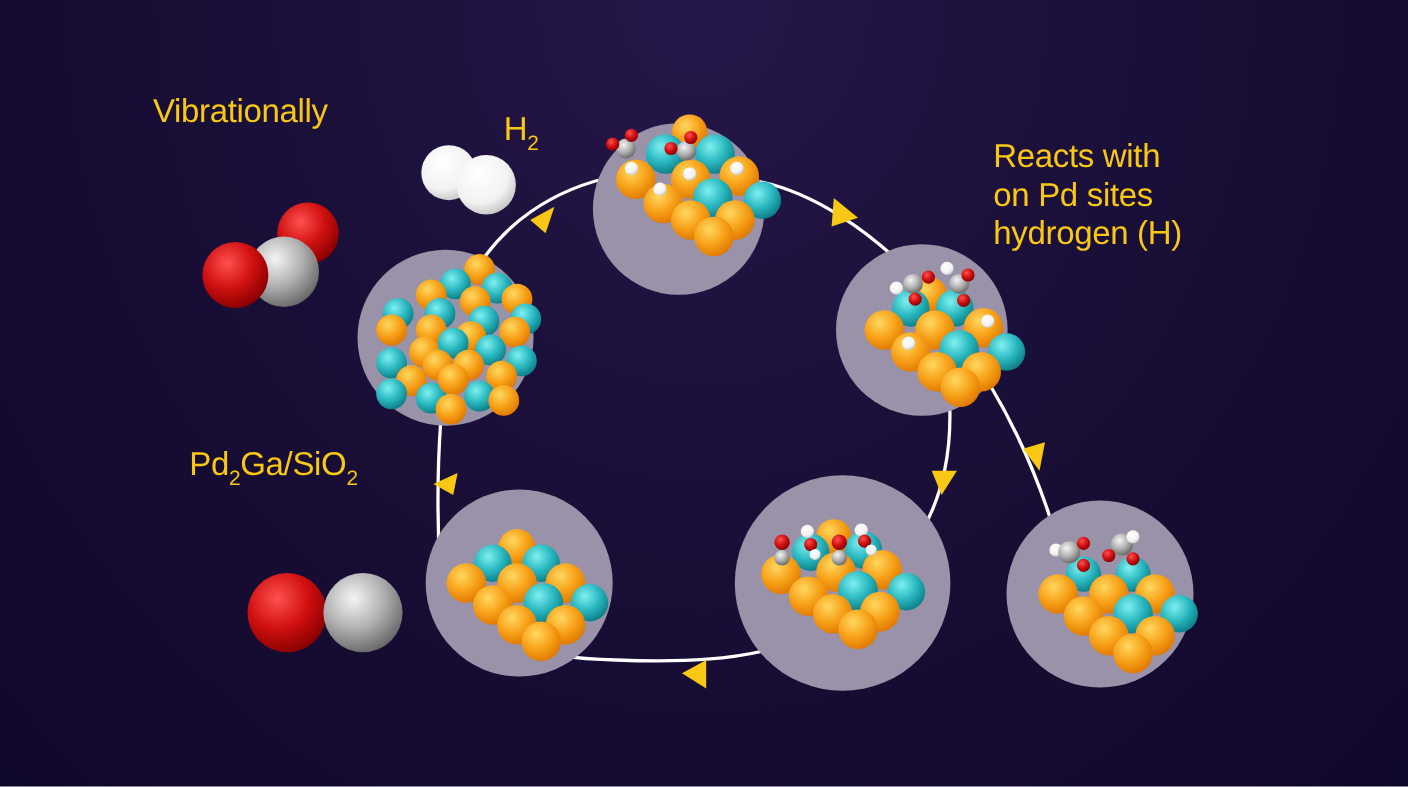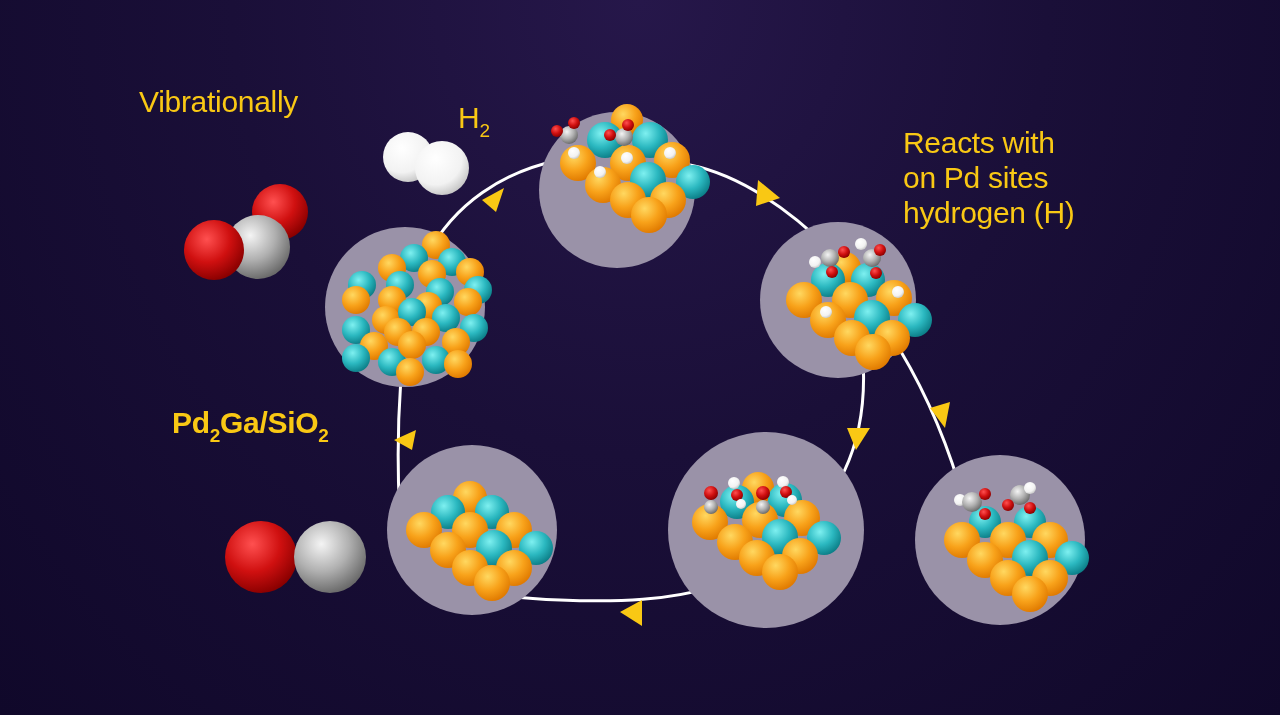--- a/index.html
+++ b/index.html
@@ -233,15 +233,15 @@
 <div class="label" style="left:458px;top:100px;">
   <span>H</span><sub>2</sub>
 </div>
 
 <div class="label" style="left:903px;top:86px;margin-top:39px;">
   <div>Reacts with</div>
   <div>on Pd sites</div>
   <div>hydrogen (H)</div>
 </div>
 
-<div class="label" style="left:172px;top:405px;font-weight:bold;">
+<div class="label" style="left:172px;top:405px;">
   <span>Pd</span><sub>2</sub><span>Ga/SiO</span><sub>2</sub>
 </div>
 
 </body></html>

